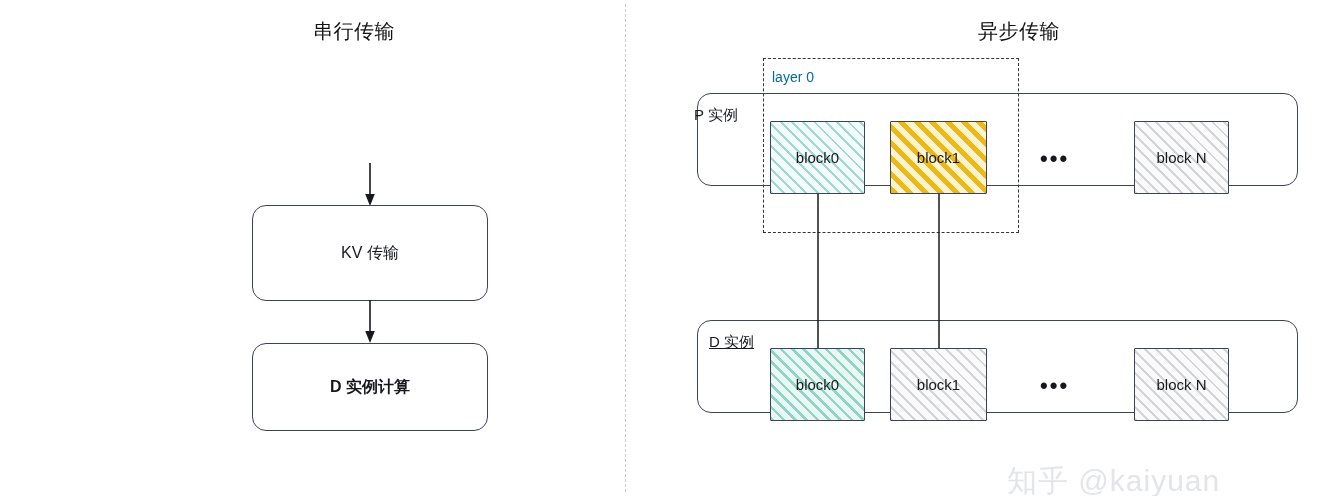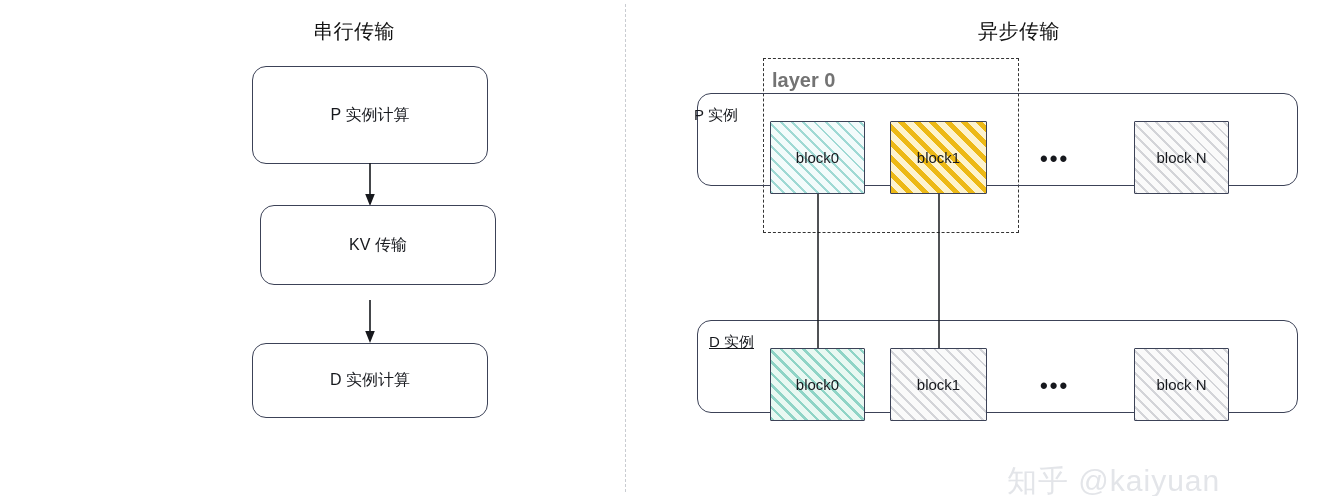--- a/index.html
+++ b/index.html
@@ -48,22 +48,22 @@
     border: 1.6px solid #3c4257;
     border-radius: 14px;
     background: #ffffff;
     display: flex;
     align-items: center;
     justify-content: center;
     font-size: 16px;
     color: #16181d;
   }
   #flow-p  { left: 252px; top: 66px;  width: 236px; height: 98px; }
-  #flow-kv { left: 260px; top: 205px; width: 236px; height: 80px; }
-  #flow-d  { left: 252px; top: 343px; width: 236px; height: 75px; }
+  #flow-kv { left: 252px; top: 205px; width: 236px; height: 96px; }
+  #flow-d  { left: 252px; top: 343px; width: 236px; height: 88px; font-weight: bold; }
 
   
   .v-arrow {
     position: absolute;
     width: 18px;
   }
   #arrow-p-kv  { left: 361px; top: 163px; height: 44px; }
   #arrow-kv-d  { left: 361px; top: 300px; height: 44px; }
 
   
@@ -74,24 +74,23 @@
     width: 256px;
     height: 175px;
     box-sizing: border-box;
     border: 1.6px dashed #333333;
     background: transparent;
   }
   #layer0-label {
     position: absolute;
     left: 772px;
     top: 69px;
-    font-size: 20px;
-    color: #737373;
-    white-space: nowrap;
-    font-weight: bold;
+    font-size: 14px;
+    color: #0369a1;
+    white-space: nowrap;
   }
 
   
   .instance-row {
     position: absolute;
     box-sizing: border-box;
     border: 1.6px solid #3c4257;
     border-radius: 14px;
     background: transparent;
   }
@@ -204,23 +203,20 @@
 </style>
 </head>
 <body>
 
 <div id="canvas">
 
   <div class="panel-divider"></div>
 
   <div class="panel-title" id="title-serial">串行传输</div>
 
-  <div class="flow-box" id="flow-p">
-    <span>P 实例计算</span>
-  </div>
 
   <svg class="v-arrow" id="arrow-p-kv" viewBox="0 0 18 44">
     <line x1="9" y1="0" x2="9" y2="34" stroke="#16181d" stroke-width="1.6"></line>
     <polygon points="9,43 4.2,31 13.8,31" fill="#16181d"></polygon>
   </svg>
 
   <div class="flow-box" id="flow-kv">
     <span>KV 传输</span>
   </div>
 

